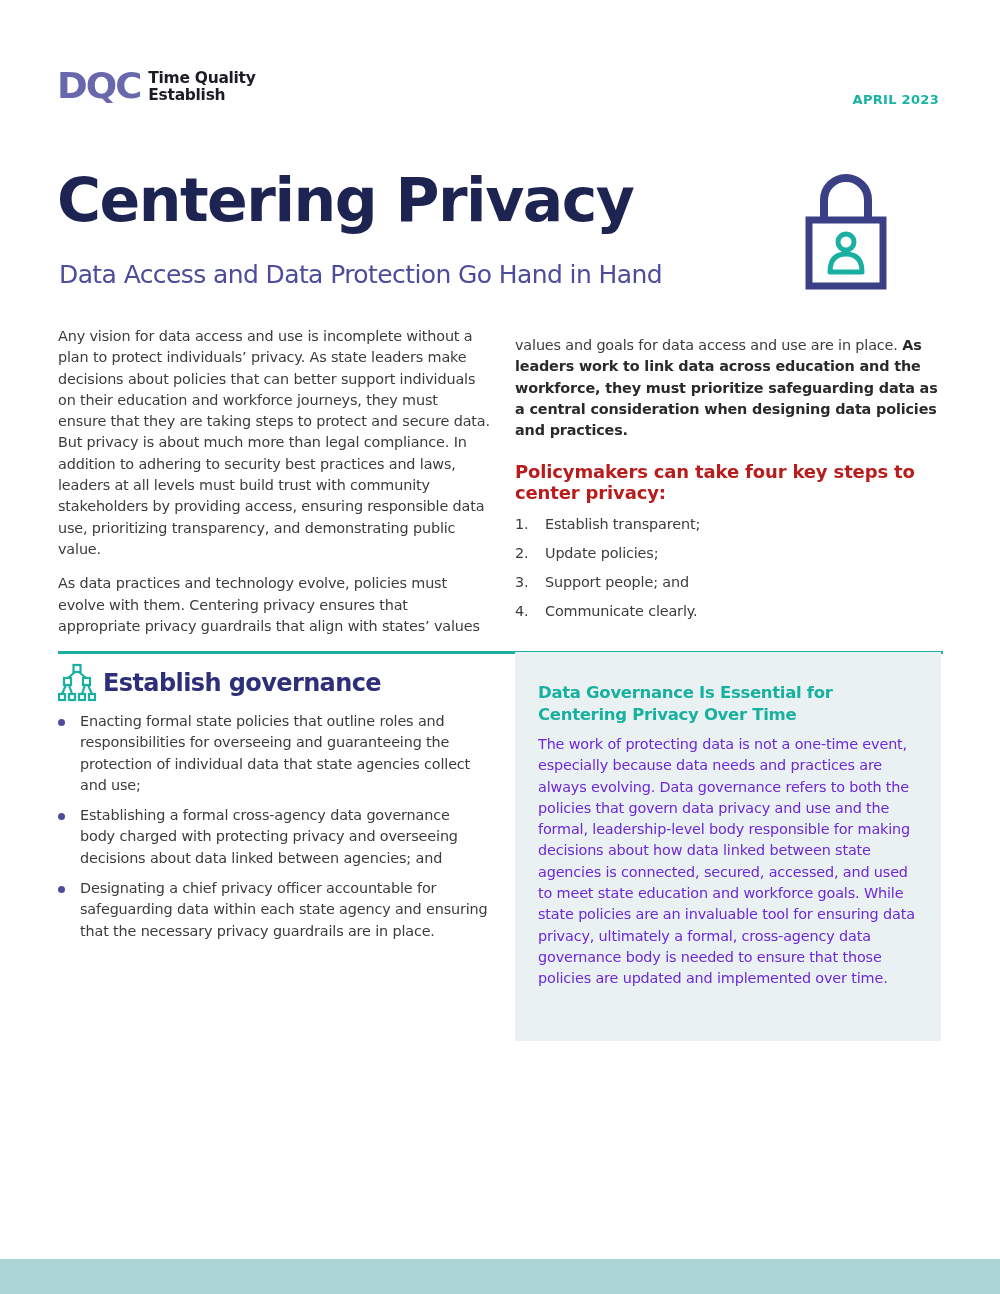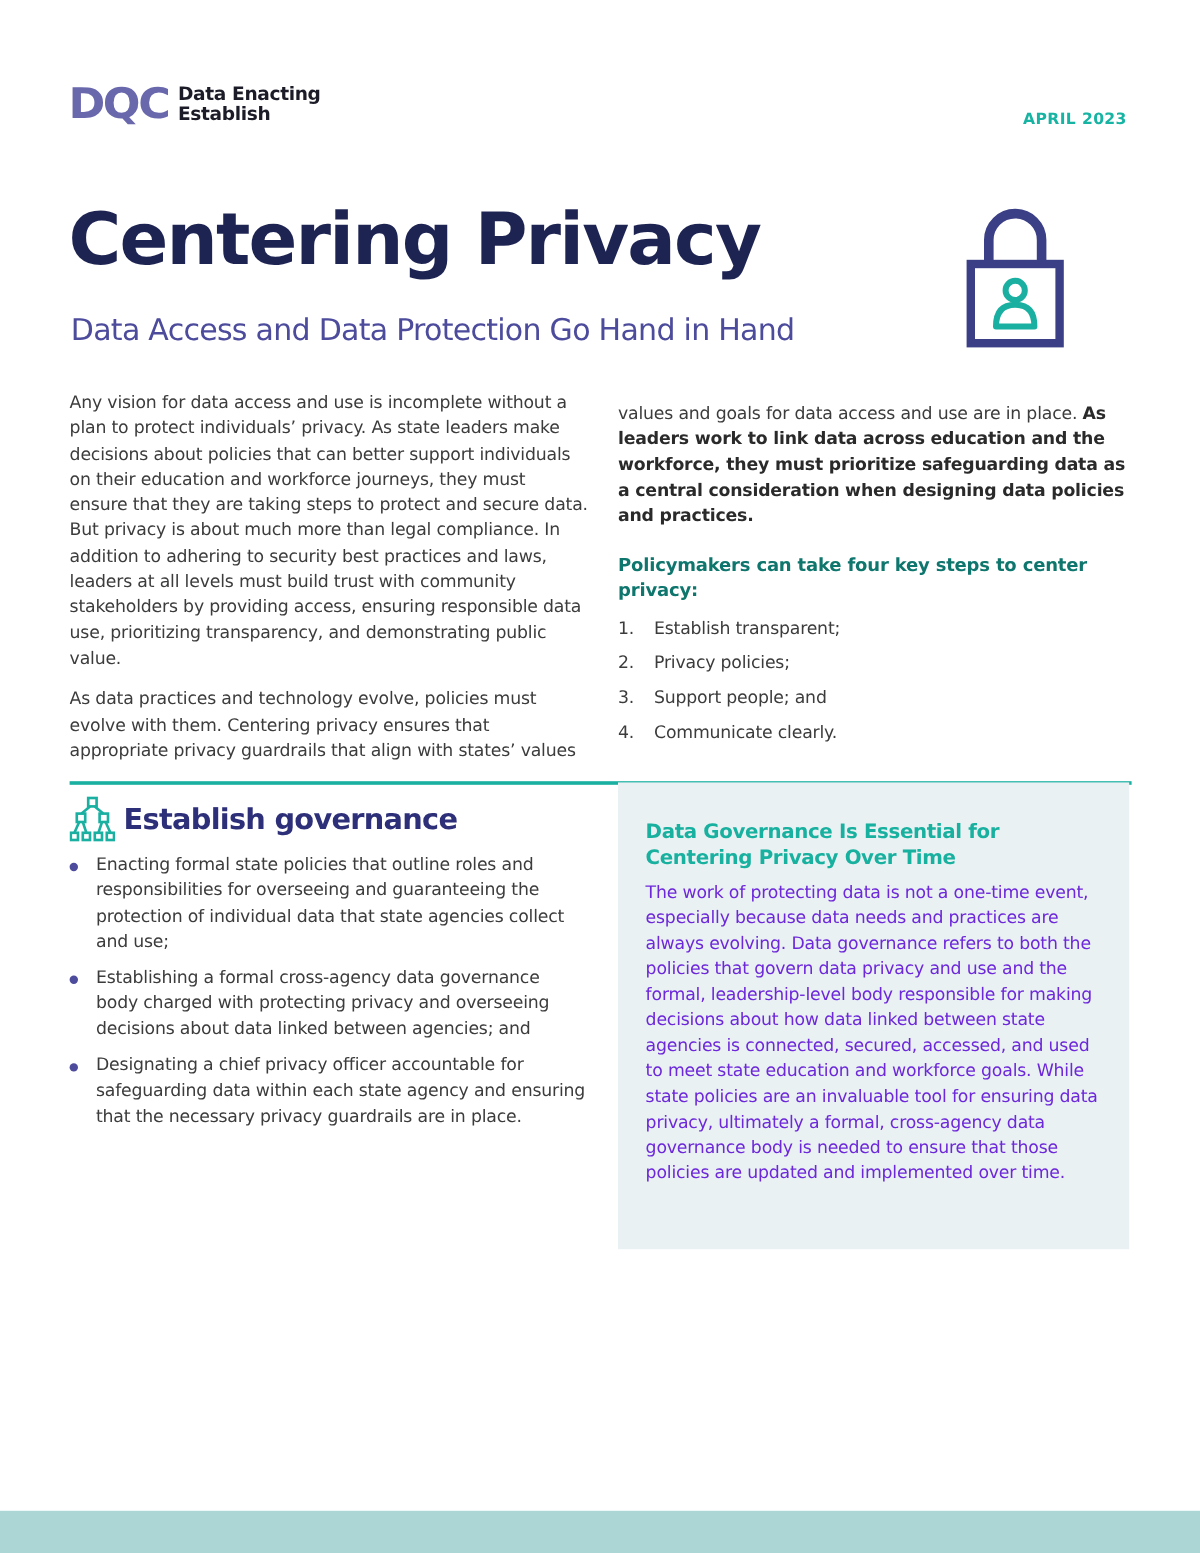--- a/index.html
+++ b/index.html
@@ -15,21 +15,21 @@
   .title { position: absolute; left: 57px; top: 160px; font-family: "DejaVu Sans", sans-serif; font-weight: bold; font-size: 60px; color: #1e2452; letter-spacing: -1.5px; line-height: 80px; }
   .subtitle { position: absolute; left: 59px; top: 255px; font-family: "DejaVu Sans", sans-serif; font-size: 25px; color: #4c4b9c; letter-spacing: -0.6px; line-height: 40px; }
 
   .lock-icon { position: absolute; left: 805px; top: 170px; width: 82px; height: 120px; }
 
   .col { position: absolute; font-size: 14.4px; line-height: 21.3px; color: #3c3c3c; letter-spacing: -0.15px; }
   .col p { margin-bottom: 13px; }
   .col-left { left: 58px; top: 326px; width: 432px; }
   .col-right { left: 515px; top: 335px; width: 430px; }
   .bold { font-weight: bold; color: #2a2a2a; }
-  .steps-heading { font-weight: bold; color: #0f766e; font-size: 15px; line-height: 21px; margin-top: 20px; margin-bottom: 11px; }
+  .steps-heading { font-weight: bold; color: #b91c1c; font-size: 18px; line-height: 21px; margin-top: 20px; margin-bottom: 11px; }
   .steps { list-style: none; }
   .steps li { display: flex; margin-bottom: 7.5px; }
   .steps .num { width: 30px; }
 
   .divider { position: absolute; left: 58px; top: 651px; width: 885px; height: 3px; background: #1ab0a1; }
 
   .gov-heading { position: absolute; left: 58px; top: 663px; display: flex; align-items: center; }
   .gov-heading .icon { width: 38px; height: 40px; }
   .gov-heading h2 { margin-left: 7px; font-family: "DejaVu Sans", sans-serif; font-weight: bold; font-size: 24px; color: #2d2f78; letter-spacing: -0.6px; }
 
@@ -44,21 +44,21 @@
   .callout p { font-size: 14.4px; line-height: 21.3px; color: #6d28d9; letter-spacing: -0.15px; }
 
   .footer-band { position: absolute; left: 0; top: 1259px; width: 1000px; height: 35px; background: #acd5d5; }
 </style>
 </head>
 <body>
 
 <div class="logo">
   <span class="logo-mark">DQC</span>
   <div class="logo-text">
-    <div>Data Enacting</div>
+    <div>Time Quality</div>
     <div>Establish</div>
   </div>
 </div>
 <div class="date">APRIL 2023</div>
 
 <h1 class="title">Centering Privacy</h1>
 <div class="subtitle">Data Access and Data Protection Go Hand in Hand</div>
 
 <svg class="lock-icon" viewBox="0 0 82 120">
   <path d="M19 50 V30 A22 22 0 0 1 63 30 V50" fill="none" stroke="#3b3f86" stroke-width="8"></path>
@@ -78,21 +78,21 @@
     <span class="bold">As leaders work to link data across education and the workforce, they must prioritize safeguarding data as a central consideration when designing data policies and practices.</span>
   </p>
   <div class="steps-heading">Policymakers can take four key steps to center privacy:</div>
   <ol class="steps">
     <li>
         <span class="num">1.</span>
         <span>Establish transparent;</span>
       </li>
     <li>
         <span class="num">2.</span>
-        <span>Privacy policies;</span>
+        <span>Update policies;</span>
       </li>
     <li>
         <span class="num">3.</span>
         <span>Support people; and</span>
       </li>
     <li>
         <span class="num">4.</span>
         <span>Communicate clearly.</span>
       </li>
   </ol>

